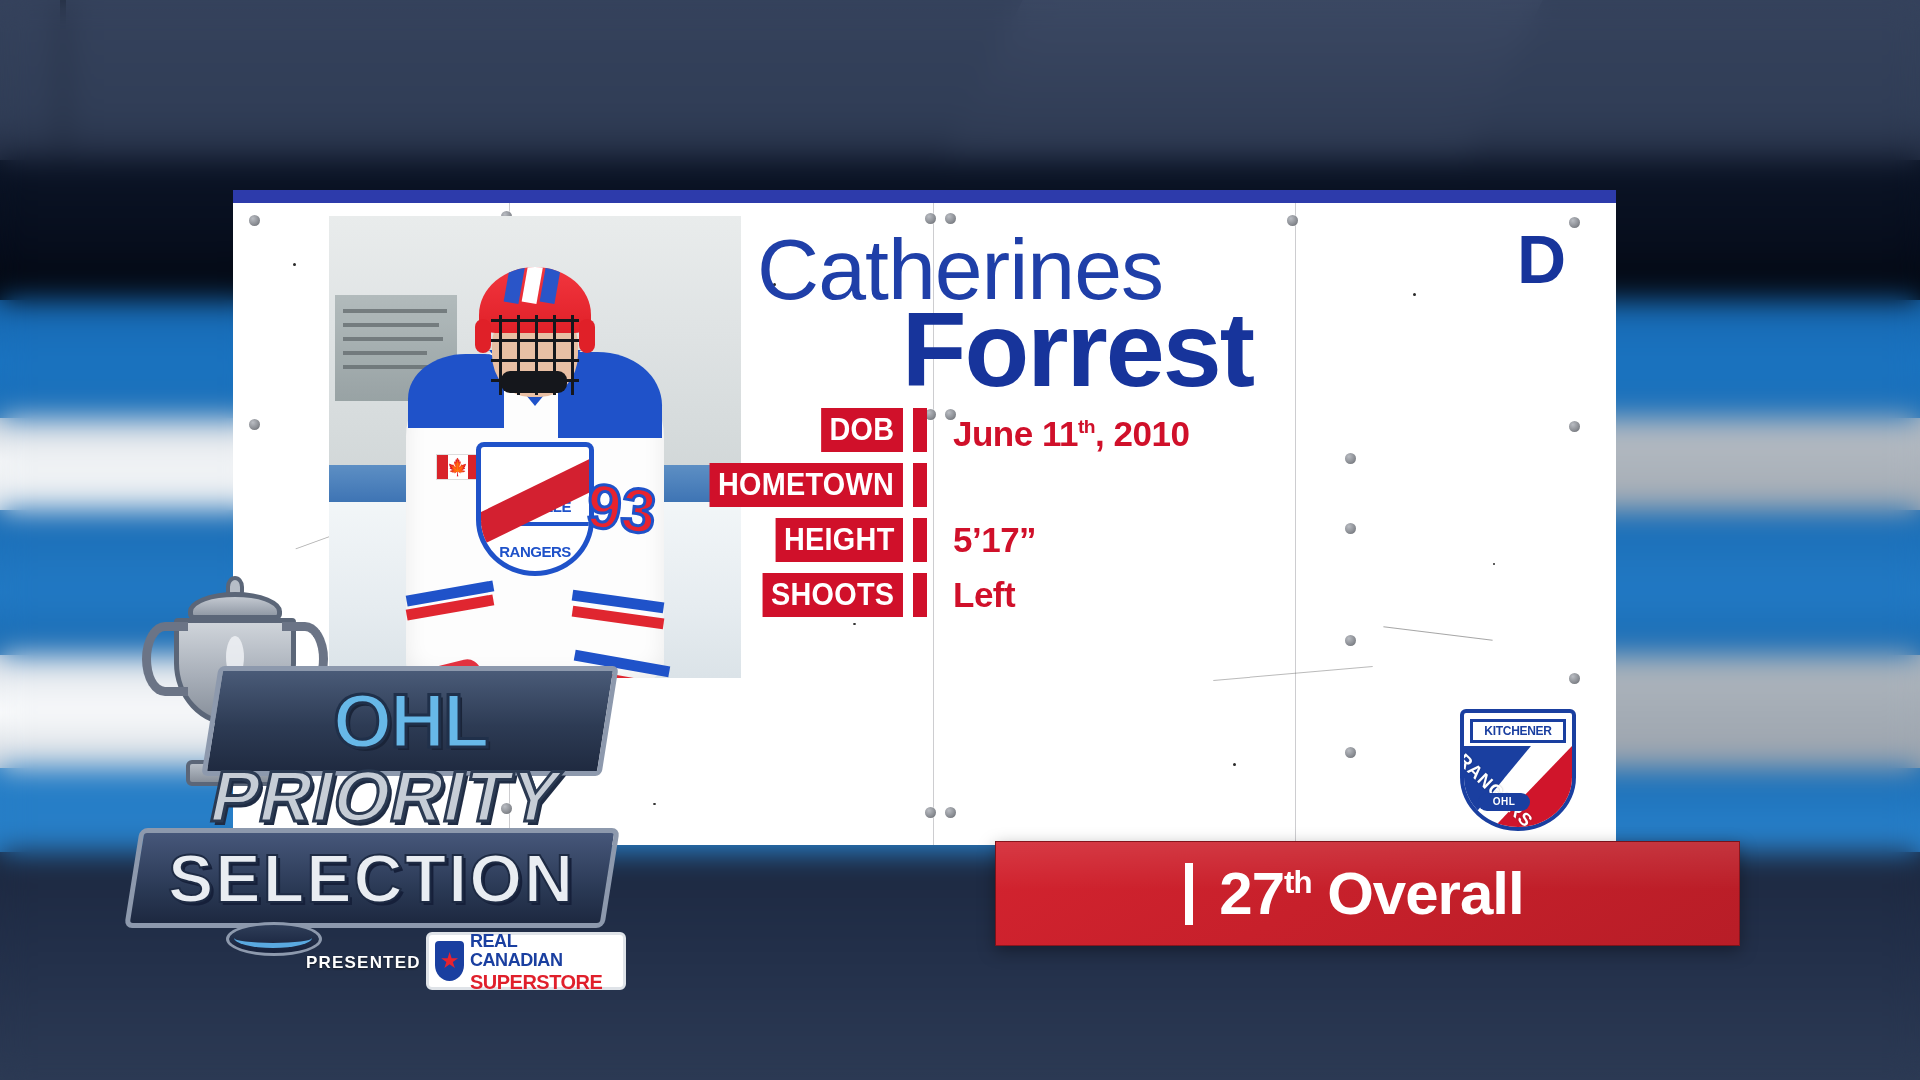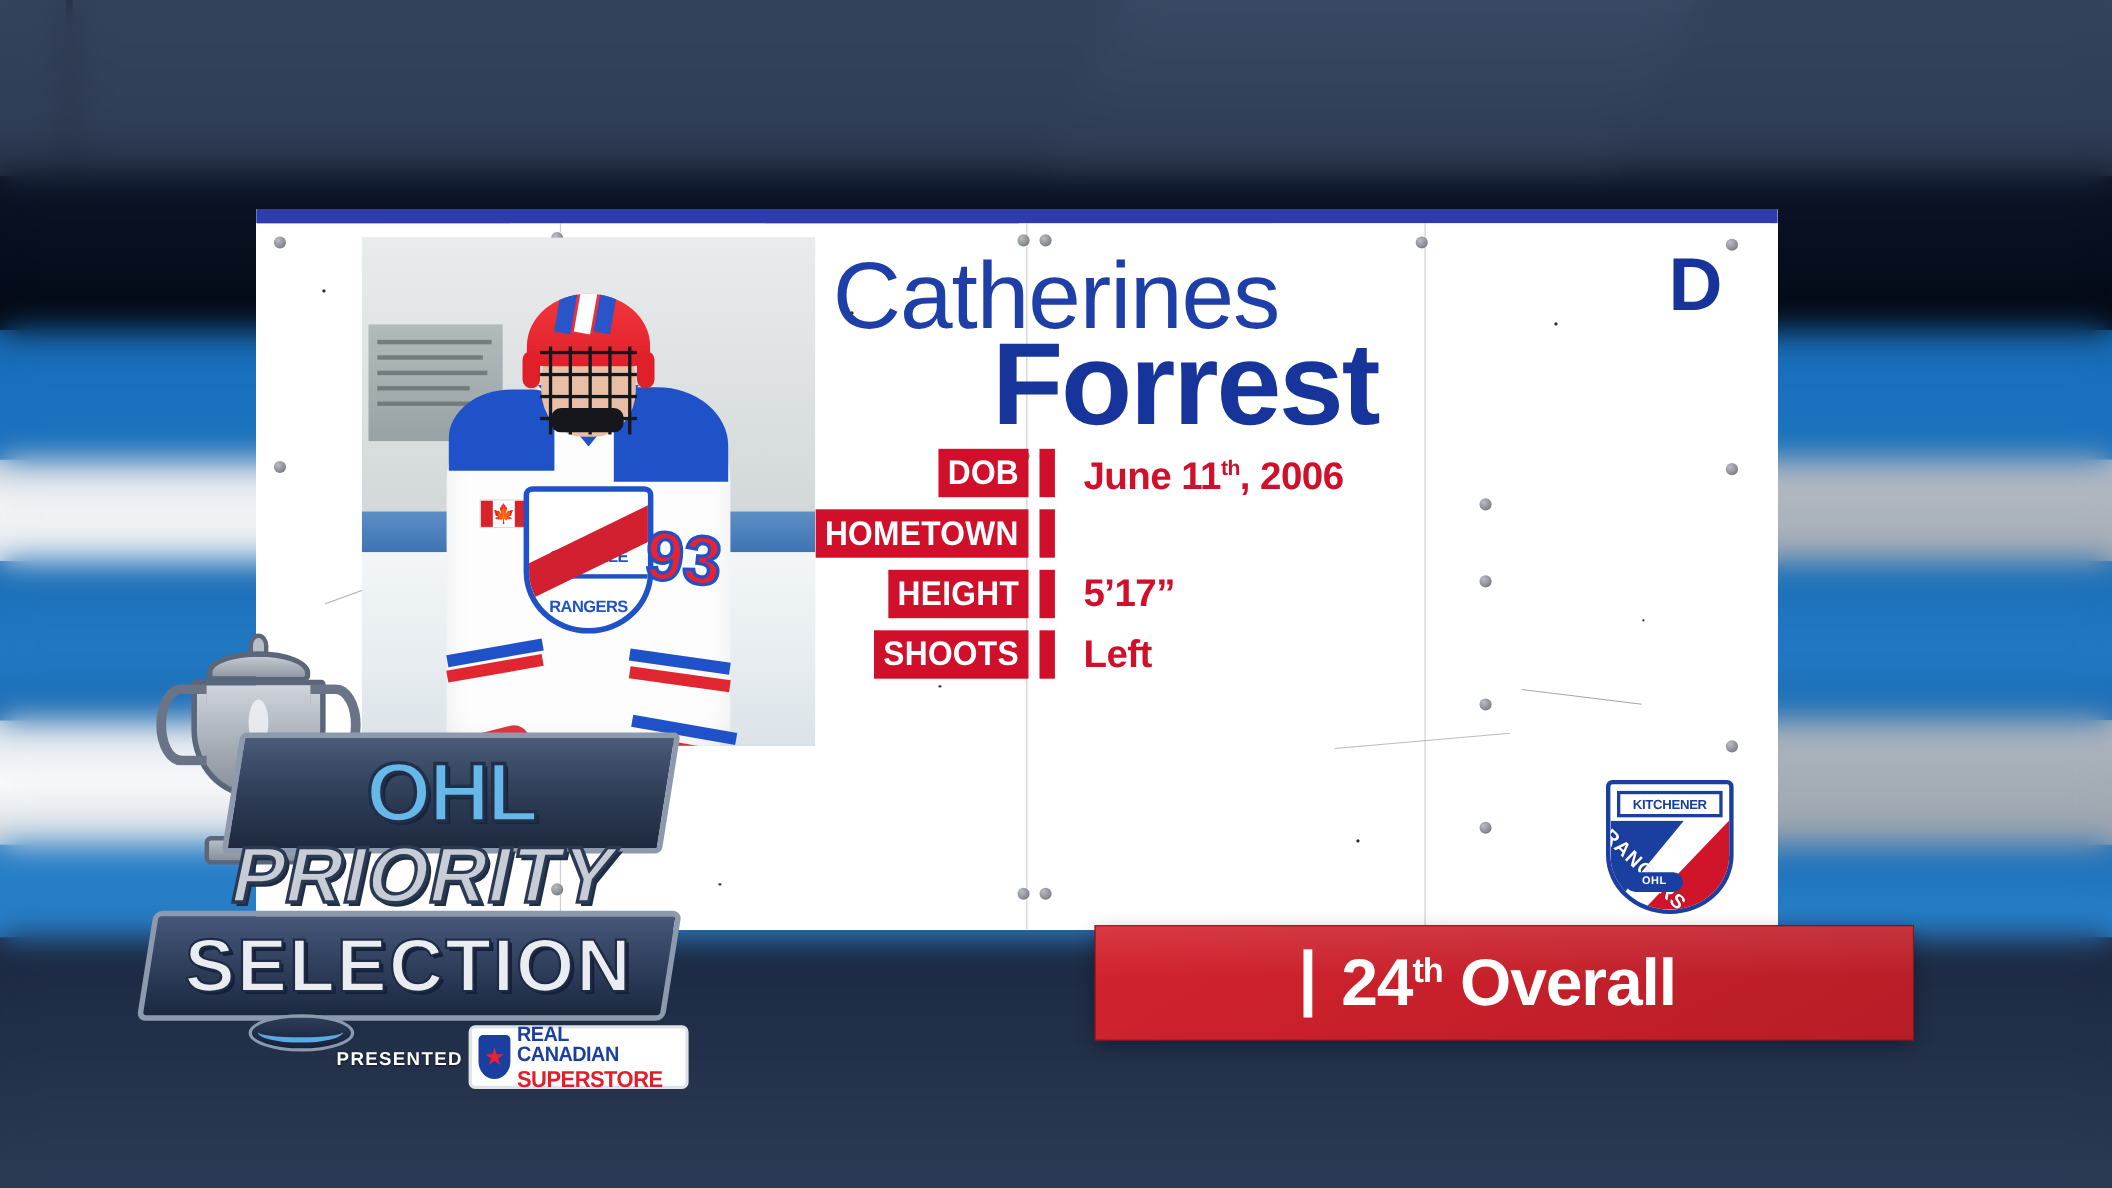--- a/index.html
+++ b/index.html
@@ -167,21 +167,21 @@
     color:#17349b; letter-spacing:-2px; white-space:nowrap;
     transform:translateX(-100%);
   }
   #pos {
     position:absolute; right:50px; top:22px;
     font:700 68px/1 "Liberation Sans", sans-serif;
     color:#17349b;
   }
 
   
-  #stats { position:absolute; left:478px; top:205px; width:900px; }
+  #stats { position:absolute; left:446px; top:205px; width:900px; }
   .srow { display:flex; align-items:center; height:44px; margin-bottom:11px; }
   .slabel-wrap { width:224px; display:flex; justify-content:flex-end; }
   .slabel {
     background:#d0102a; color:#fff;
     font:700 31px/44px "Liberation Sans Narrow","Liberation Sans", sans-serif;
     padding:0 9px; letter-spacing:.3px;
     transform:scaleX(.93); transform-origin:right center;
     white-space:nowrap;
   }
   .sbar { width:14px; height:44px; background:#d0102a; margin-left:10px; }
@@ -477,21 +477,21 @@
     <div id="last">Forrest</div>
     <div id="pos">D</div>
 
     <div id="stats">
 
       <div class="srow">
         <div class="slabel-wrap">
             <div class="slabel">DOB</div>
           </div>
         <div class="sbar"></div>
-        <div class="sval"><span>June 11</span><sup>th</sup><span>, 2006</span></div>
+        <div class="sval"><span>June 11</span><sup>th</sup><span>, 2010</span></div>
       </div>
 
       <div class="srow">
         <div class="slabel-wrap">
             <div class="slabel">HOMETOWN</div>
           </div>
         <div class="sbar"></div>
       </div>
 
       <div class="srow">
@@ -520,21 +520,21 @@
         <div id="shielddiag">RANGERS</div>
         <div id="ohlbadge">OHL</div>
       </div>
     </div>
 
   </div>
 </div>
 
 <div id="banner">
   <div id="bsep"></div>
-  <div class="btext"><span>24</span><sup>th</sup> <span>Overall</span></div>
+  <div class="btext"><span>27</span><sup>th</sup> <span>Overall</span></div>
 </div>
 
 <div id="ohllogo">
   <div id="trophy">
     <div class="tknob"></div>
     <div class="tlid"></div>
     <div class="tcup"></div>
     <div class="thandleL"></div>
     <div class="thandleR"></div>
     <div class="tshine"></div>

